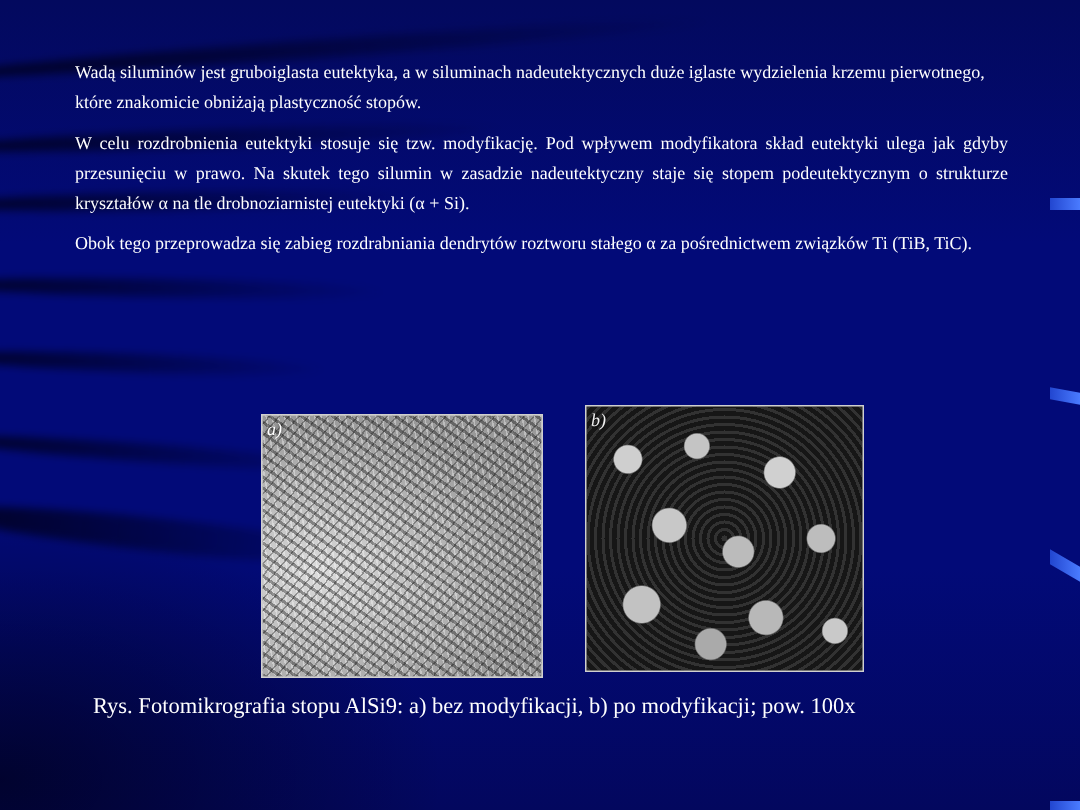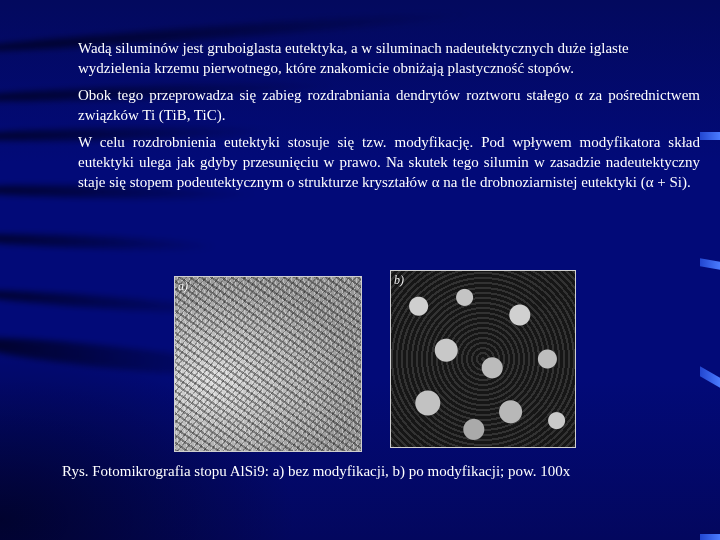--- a/index.html
+++ b/index.html
@@ -20,21 +20,21 @@
       position: absolute; left: -40px; height: 12px; border-radius: 50%;
       background: linear-gradient(90deg, rgba(0,0,25,0.85) 0%, rgba(0,0,30,0.55) 40%, rgba(0,0,40,0) 100%);
       filter: blur(3px);
     }
     .accent {
       position: absolute; right: 0; width: 20px; height: 8px;
       background: linear-gradient(90deg, #2246d0, #4a7bff);
     }
     .content {
       position: absolute; left: 50px; top: 38px; width: 622px;
-      font-size: 15px; line-height: 20px; margin-left: 28px;
+      font-size: 12px; line-height: 20px;
     }
     .para { text-align: justify; margin-bottom: 7px; }
     .para.left { text-align: left; }
     .figure {
       position: absolute;
       background: #888;
       overflow: hidden;
       border: 1px solid #cfcfcf;
     }
     .fig-a {
@@ -85,22 +85,22 @@
   <div class="swoosh" style="top:296px;width:280px;transform:rotate(4deg);"></div>
   <div class="swoosh" style="top:346px;width:300px;height:22px;transform:rotate(6deg);"></div>
   <div class="accent" style="top:132px;"></div>
   <div class="accent" style="top:260px;transform:skewY(10deg);"></div>
   <div class="accent" style="top:372px;height:10px;transform:skewY(30deg);"></div>
   <div class="accent" style="top:534px;height:6px;"></div>
 </div>
 
 <div class="content">
   <p class="para left">Wadą siluminów jest gruboiglasta eutektyka, a w siluminach nadeutektycznych duże iglaste wydzielenia krzemu pierwotnego, które znakomicie obniżają plastyczność stopów.</p>
+  <p class="para">W celu rozdrobnienia eutektyki stosuje się tzw. modyfikację. Pod wpływem modyfikatora skład eutektyki ulega jak gdyby przesunięciu w prawo. Na skutek tego silumin w zasadzie nadeutektyczny staje się stopem podeutektycznym o strukturze kryształów α na tle drobnoziarnistej eutektyki (α + Si).</p>
   <p class="para">Obok tego przeprowadza się zabieg rozdrabniania dendrytów roztworu stałego α za pośrednictwem związków Ti (TiB, TiC).</p>
-  <p class="para">W celu rozdrobnienia eutektyki stosuje się tzw. modyfikację. Pod wpływem modyfikatora skład eutektyki ulega jak gdyby przesunięciu w prawo. Na skutek tego silumin w zasadzie nadeutektyczny staje się stopem podeutektycznym o strukturze kryształów α na tle drobnoziarnistej eutektyki (α + Si).</p>
 </div>
 
 <div class="figure fig-a">
   <span class="fig-label">a)</span>
 </div>
 
 <div class="figure fig-b">
   <span class="fig-label">b)</span>
 </div>
 

